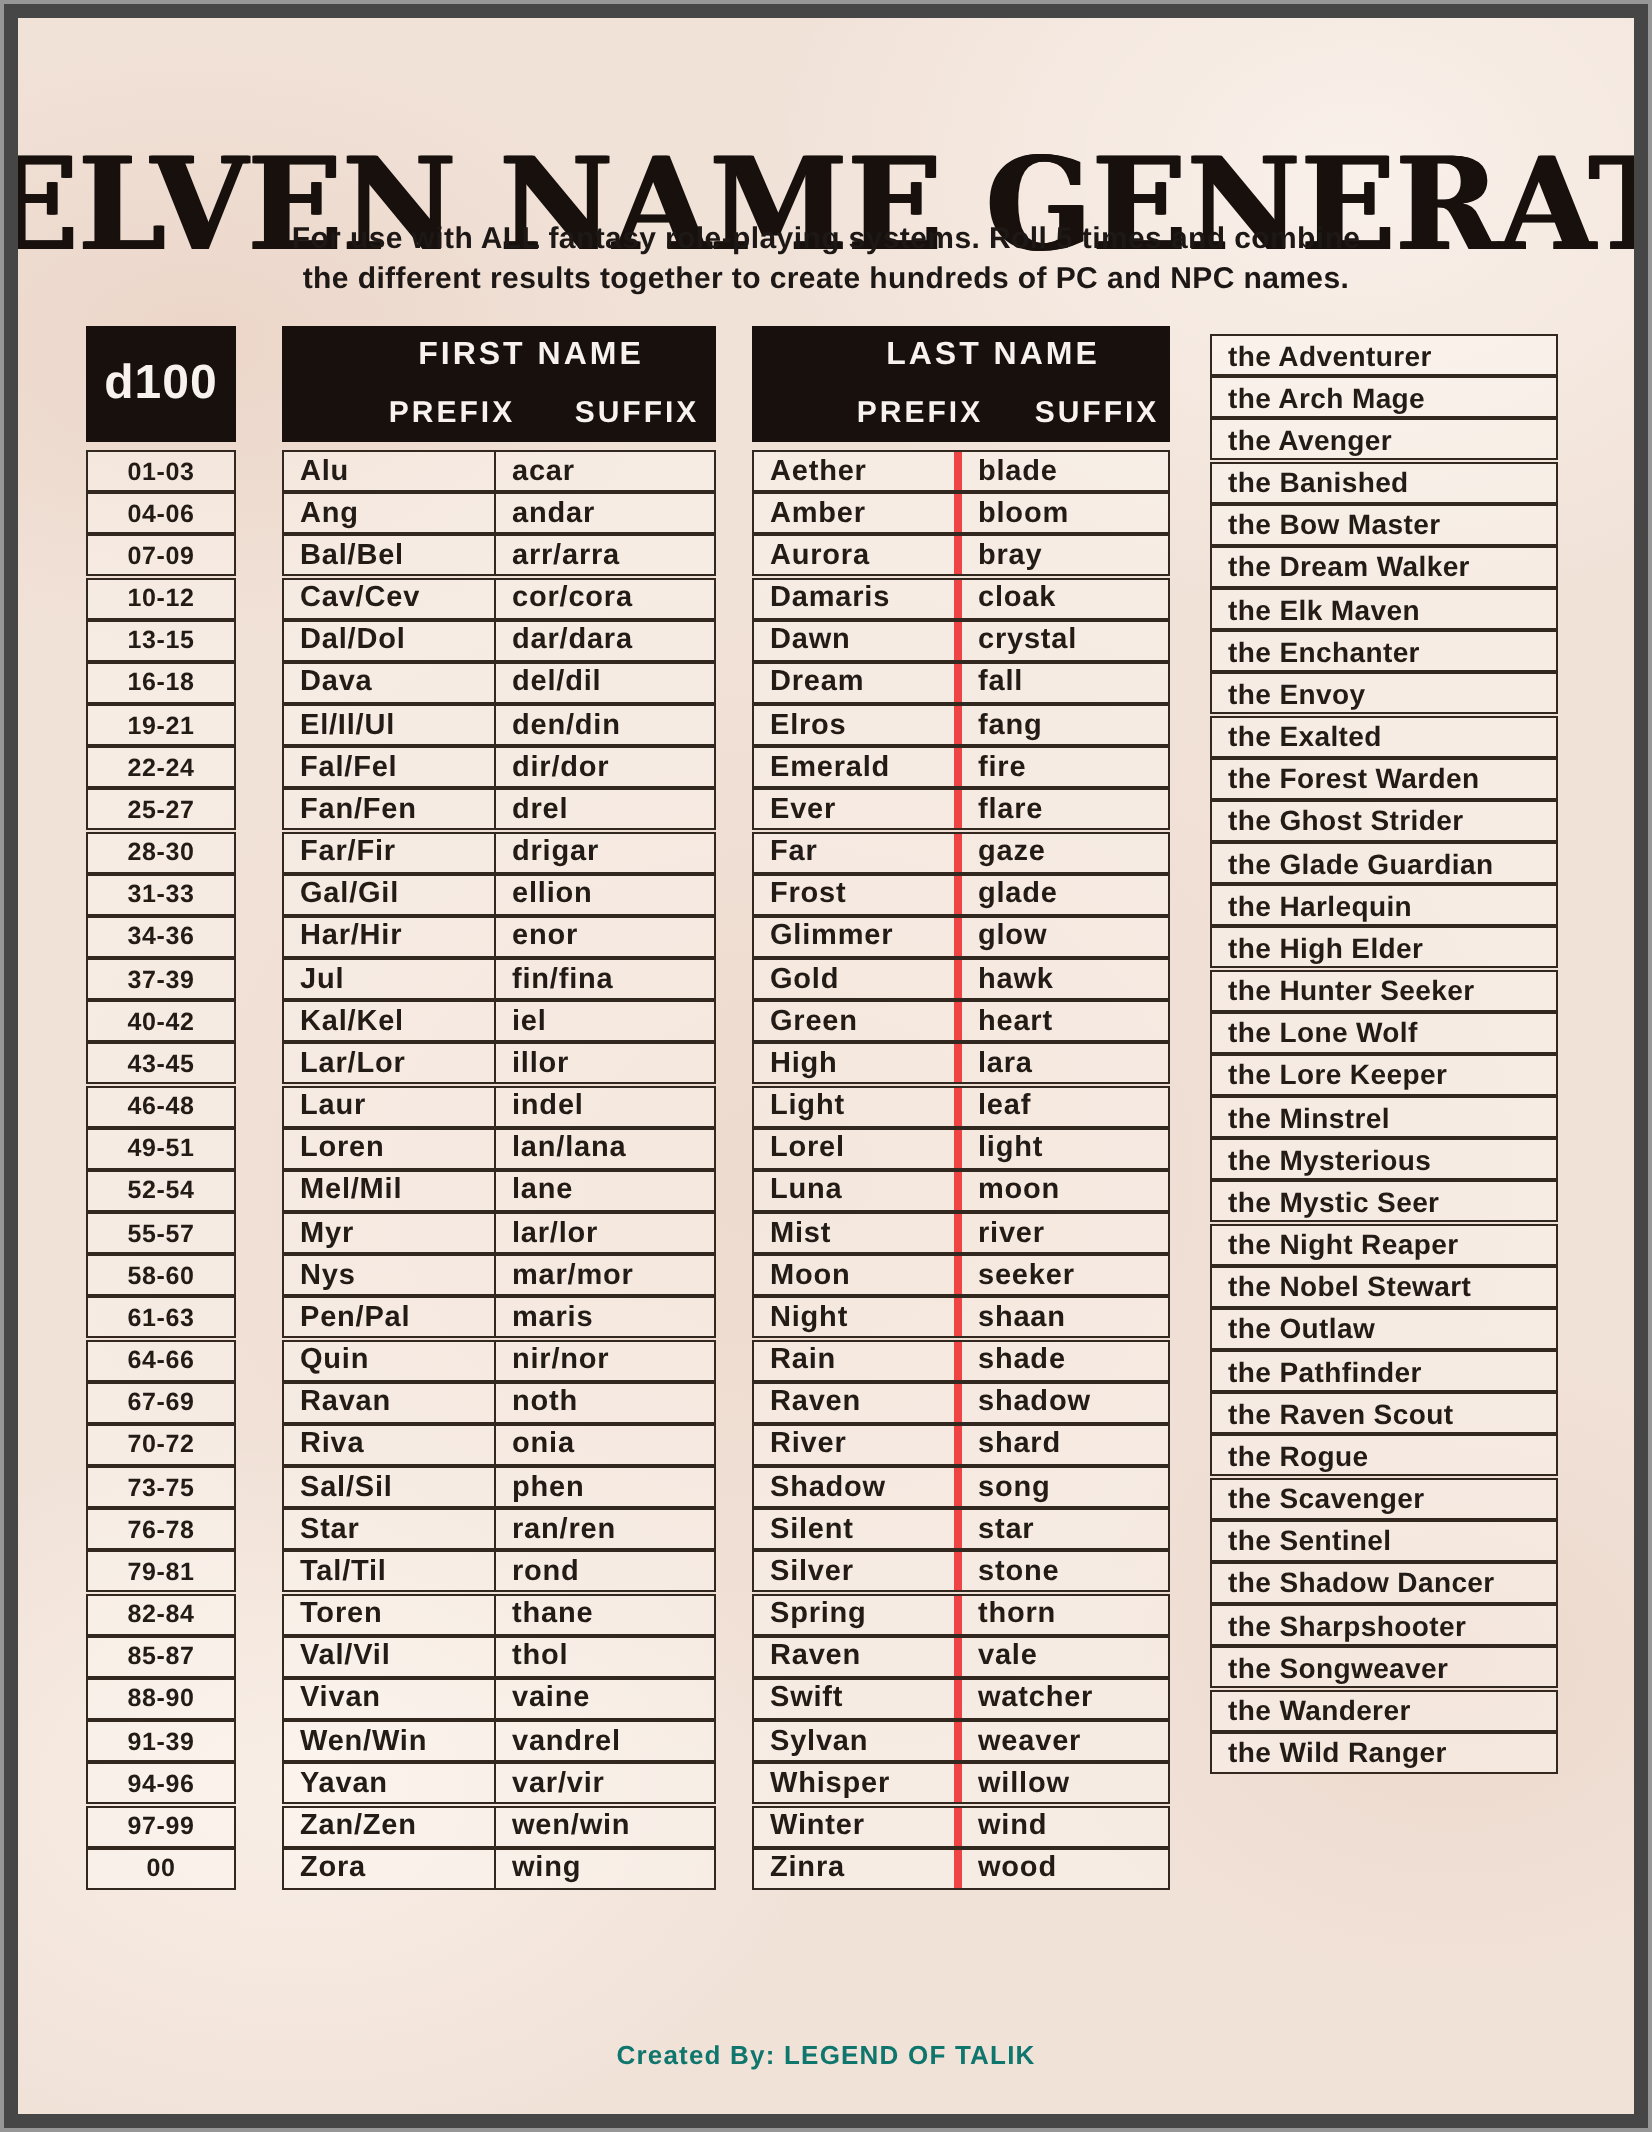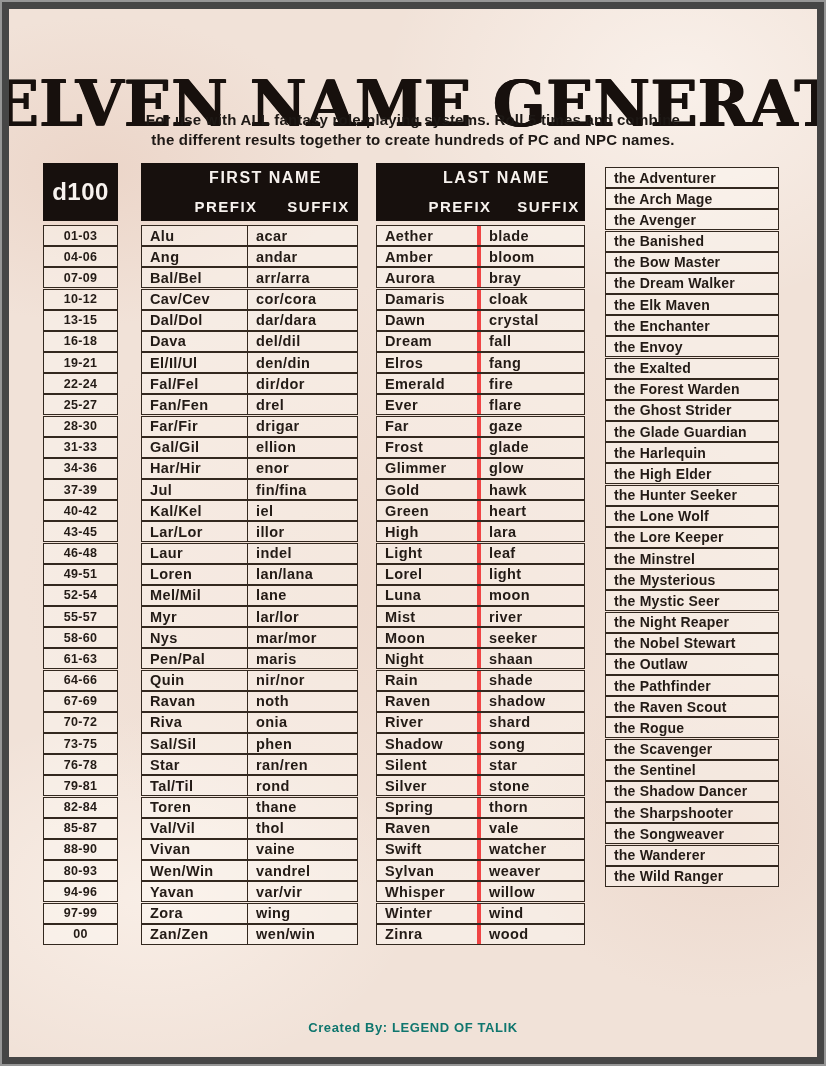--- a/index.html
+++ b/index.html
@@ -160,21 +160,21 @@
         <div class="row row-d100">76-78</div>
 
         <div class="row row-d100">79-81</div>
 
         <div class="row row-d100">82-84</div>
 
         <div class="row row-d100">85-87</div>
 
         <div class="row row-d100">88-90</div>
 
-        <div class="row row-d100">80-93</div>
+        <div class="row row-d100">91-39</div>
 
         <div class="row row-d100">94-96</div>
 
         <div class="row row-d100">97-99</div>
 
         <div class="row row-d100">00</div>
       </div>
   </div>
 
   <div class="tbl t-first">
@@ -341,27 +341,27 @@
           <div class="cell prefix">Wen/Win</div>
           <div class="cell suffix">vandrel</div>
         </div>
 
         <div class="row row-split">
           <div class="cell prefix">Yavan</div>
           <div class="cell suffix">var/vir</div>
         </div>
 
         <div class="row row-split">
+          <div class="cell prefix">Zan/Zen</div>
+          <div class="cell suffix">wen/win</div>
+        </div>
+
+        <div class="row row-split">
           <div class="cell prefix">Zora</div>
           <div class="cell suffix">wing</div>
-        </div>
-
-        <div class="row row-split">
-          <div class="cell prefix">Zan/Zen</div>
-          <div class="cell suffix">wen/win</div>
         </div>
       </div>
   </div>
 
   <div class="tbl t-last">
     <div class="hdr hdr-group">
       <div class="hdr-top">LAST NAME</div>
       <div class="hdr-bottom">
         <span class="col-a">PREFIX</span>
         <span class="col-b">SUFFIX</span>

